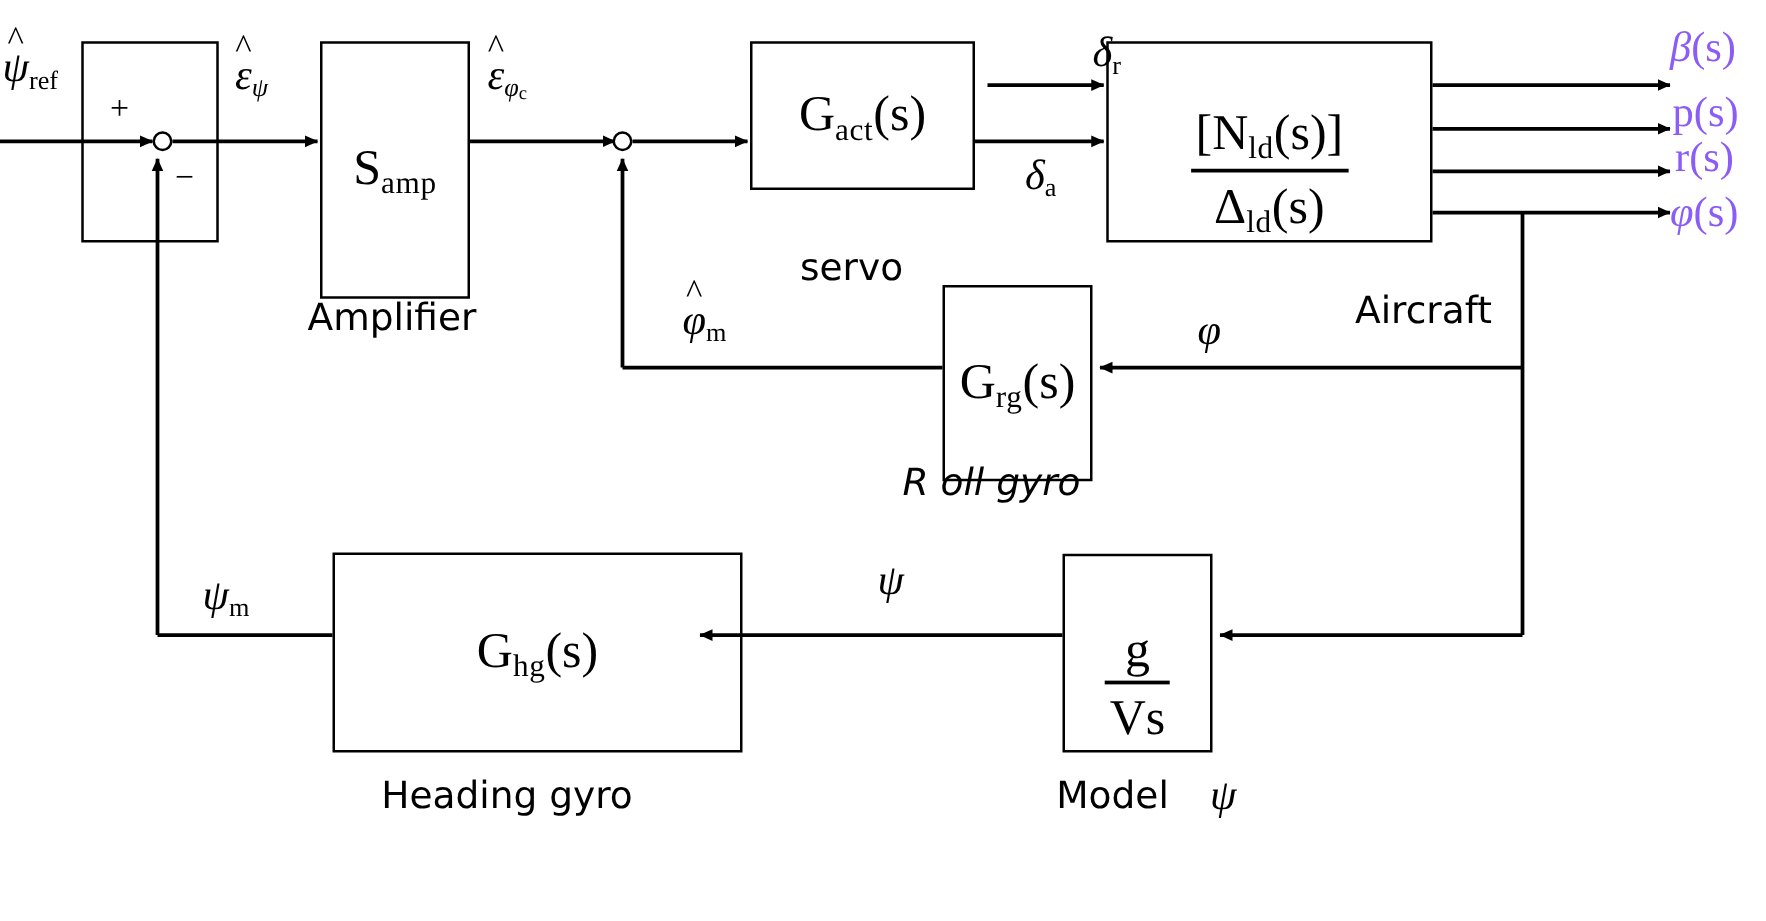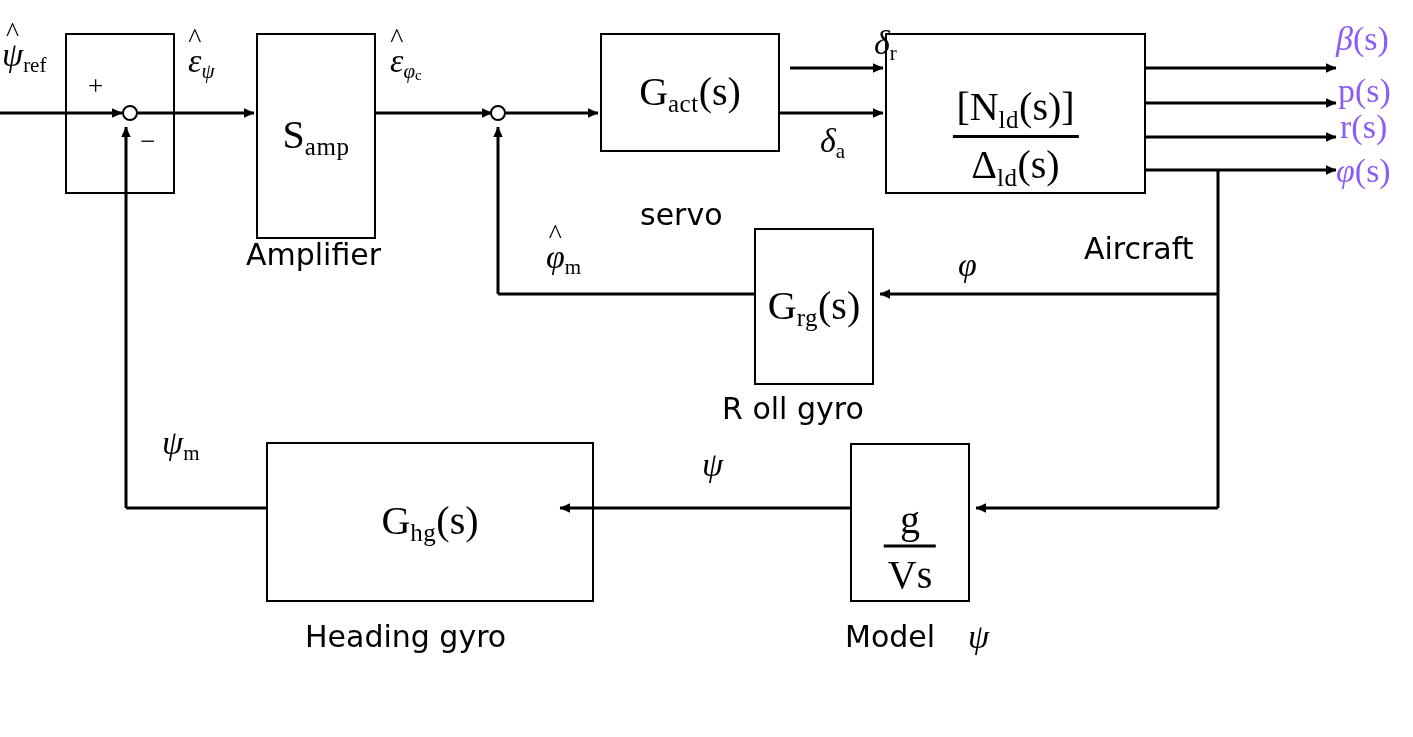--- a/index.html
+++ b/index.html
@@ -198,21 +198,21 @@
       </span>
     </span>
   </div>
   <div class="lbl caption" style="left:1084px; top:218px;margin-top:16px;">Aircraft</div>
 
   <div class="blk" style="left:754px; top:228px; width:120px; height:157px;">
     <span class="expr">
       <span class="g-main">G</span><span class="g-sub">rg</span><span class="g-tail">(s)</span>
     </span>
   </div>
-  <div class="lbl caption" style="left:722px; top:394px;">R oll gyro</div>
+  <div class="lbl caption" style="left:722px; top:372px;font-style:italic;">R oll gyro</div>
 
   <div class="blk" style="left:266px; top:442px; width:328px; height:160px;">
     <span class="expr">
       <span class="g-main">G</span><span class="g-sub">hg</span><span class="g-tail">(s)</span>
     </span>
   </div>
   <div class="lbl caption" style="left:305px; top:622px;">Heading gyro</div>
 
   <div class="blk" style="left:850px; top:443px; width:120px; height:159px;">
     <span class="expr">
@@ -254,21 +254,21 @@
   <div class="lbl sig" style="left:546px; top:240px;">
     <span class="hatwrap">
       <span class="hat">^</span><span>φ</span>
     </span><span class="sb">m</span>
   </div>
 
   <div class="lbl sig" style="left:958px; top:248px;">φ</div>
 
   <div class="lbl sig" style="left:702px; top:448px;">ψ</div>
 
-  <div class="lbl sig" style="left:162px; top:426px;">
+  <div class="lbl sig" style="left:162px; top:460px;">
     <span>ψ</span><span class="sb">m</span>
   </div>
 
   <div class="lbl outlabel" style="left:1336px; top:22px;">
     <span class="it">β</span><span>(s)</span>
   </div>
 
   <div class="lbl outlabel" style="left:1338px; top:74px;">
     <span>p</span><span>(s)</span>
   </div>

